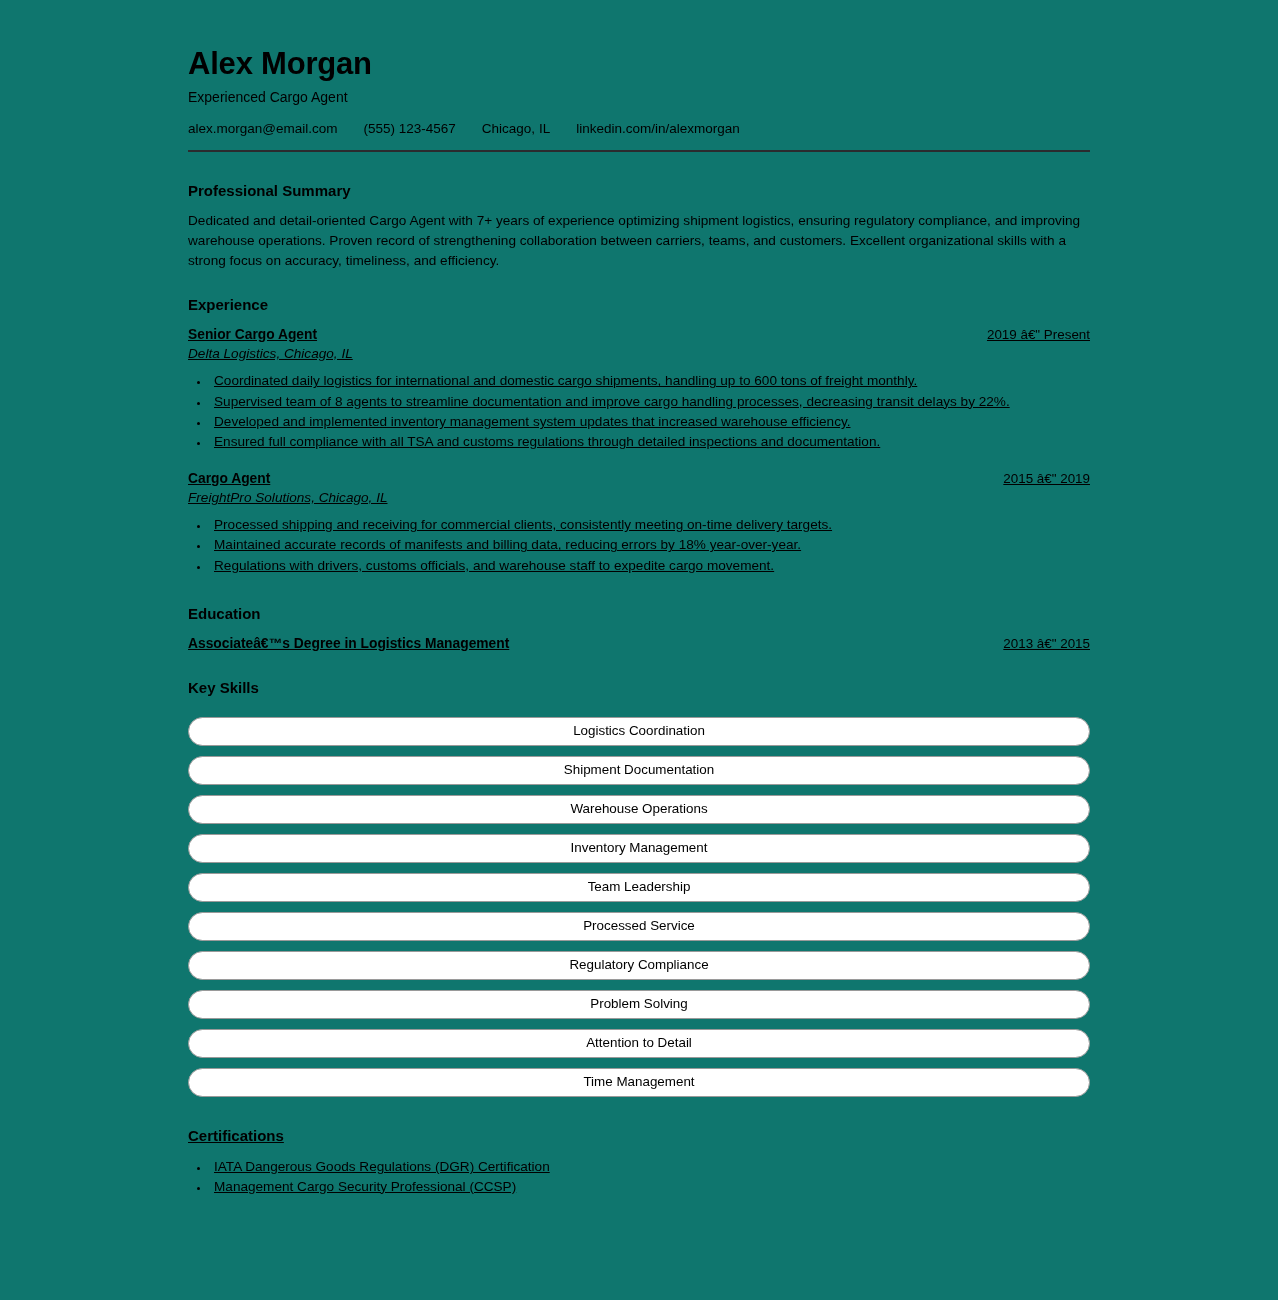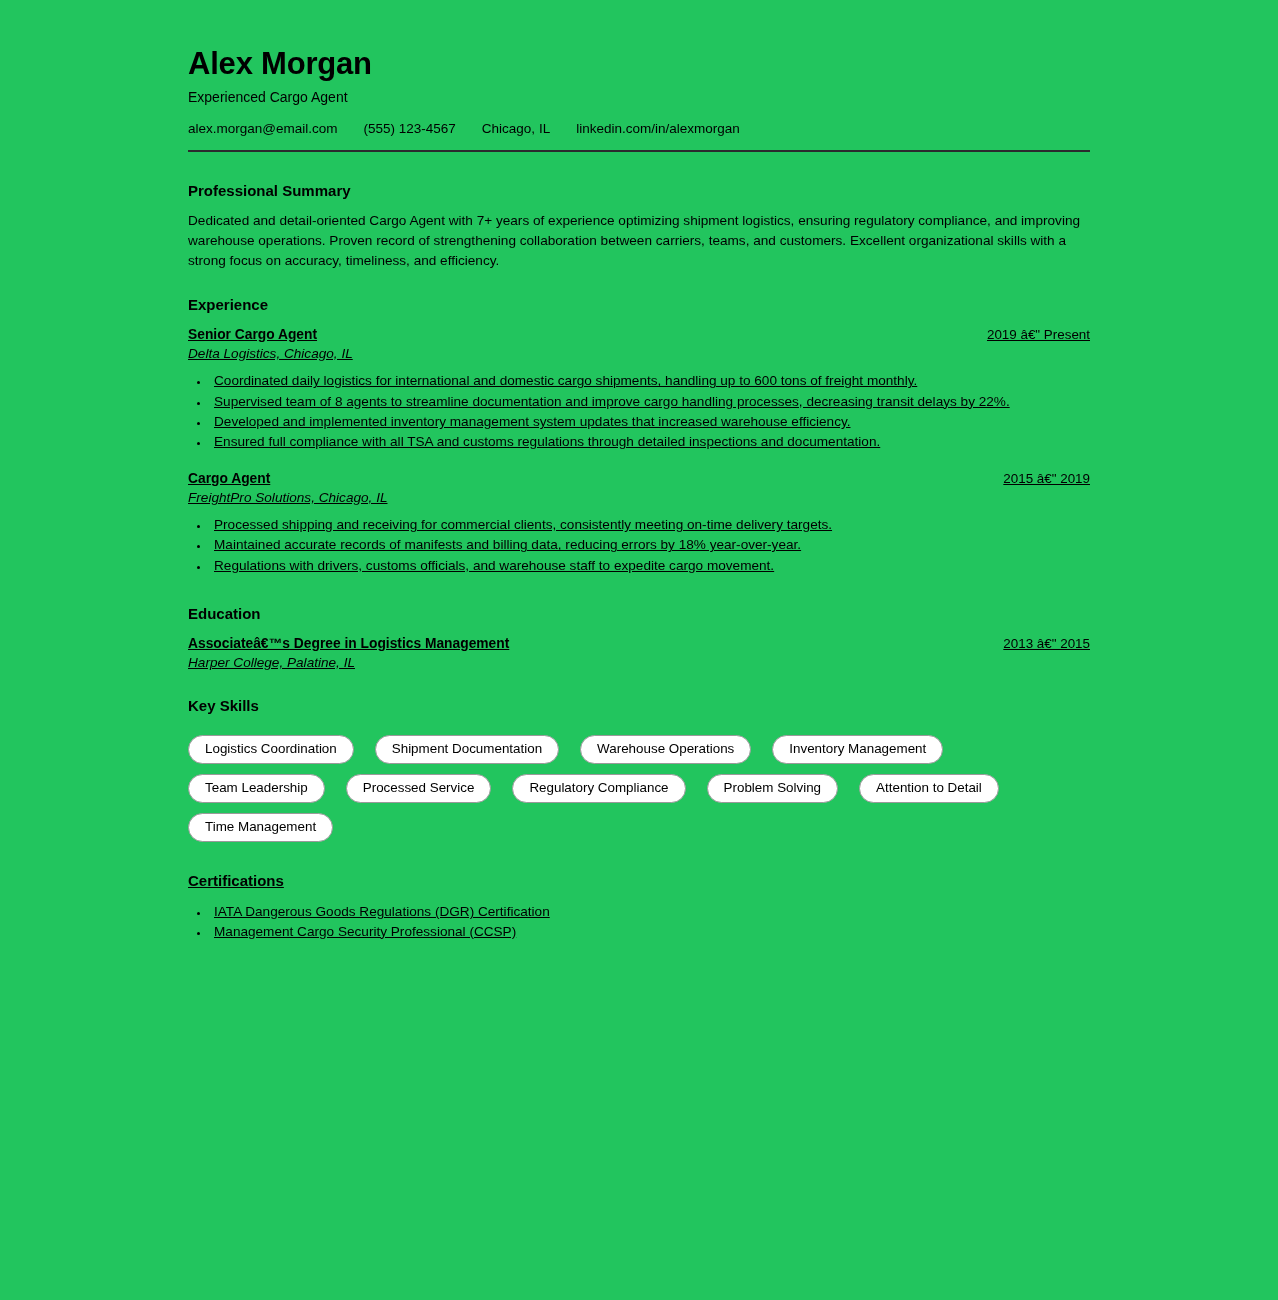--- a/index.html
+++ b/index.html
@@ -11,21 +11,21 @@
   body {
     width: 1278px;
     height: 1300px;
     font-family: "Liberation Sans", sans-serif;
     color: #000000;
     -webkit-font-smoothing: antialiased;
   }
   .page {
     width: 1278px;
     min-height: 1300px;
-    background: #22c55e;
+    background: #0f766e;
     padding: 46px 188px 0 188px;
   }
   .sheet {
     width: 902px;
   }
 
   
   .name {
     font-size: 31px;
     font-weight: bold;
@@ -111,20 +111,21 @@
   }
   ul.bullets li::marker { font-size: 11px; }
 
   
   .skills-wrap {
     display: flex;
     flex-wrap: wrap;
     gap: 10px 21px;
     width: 902px;
     margin-top: 19px;
+    flex-direction: column;
   }
   .pill {
     display: inline-flex;
     align-items: center;
     justify-content: center;
     border: 1px solid #9a9a9a;
     border-radius: 999px;
     padding: 5px 16px 6px 16px;
     font-size: 13.4px;
     line-height: 1.2;
@@ -202,21 +203,20 @@
       </div>
     </section>
 
     <section class="section spacer-top-education">
       <h2 class="section-title">Education</h2>
       <div class="entry">
         <div class="entry-head">
           <span class="entry-title">Associateâ€™s Degree in Logistics Management</span>
           <span class="entry-dates">2013 â€" 2015</span>
         </div>
-        <div class="entry-sub">Harper College, Palatine, IL</div>
       </div>
     </section>
 
     <section class="section spacer-top-skills">
       <h2 class="section-title">Key Skills</h2>
       <div class="skills-wrap">
         <span class="pill">Logistics Coordination</span>
         <span class="pill">Shipment Documentation</span>
         <span class="pill">Warehouse Operations</span>
         <span class="pill">Inventory Management</span>

